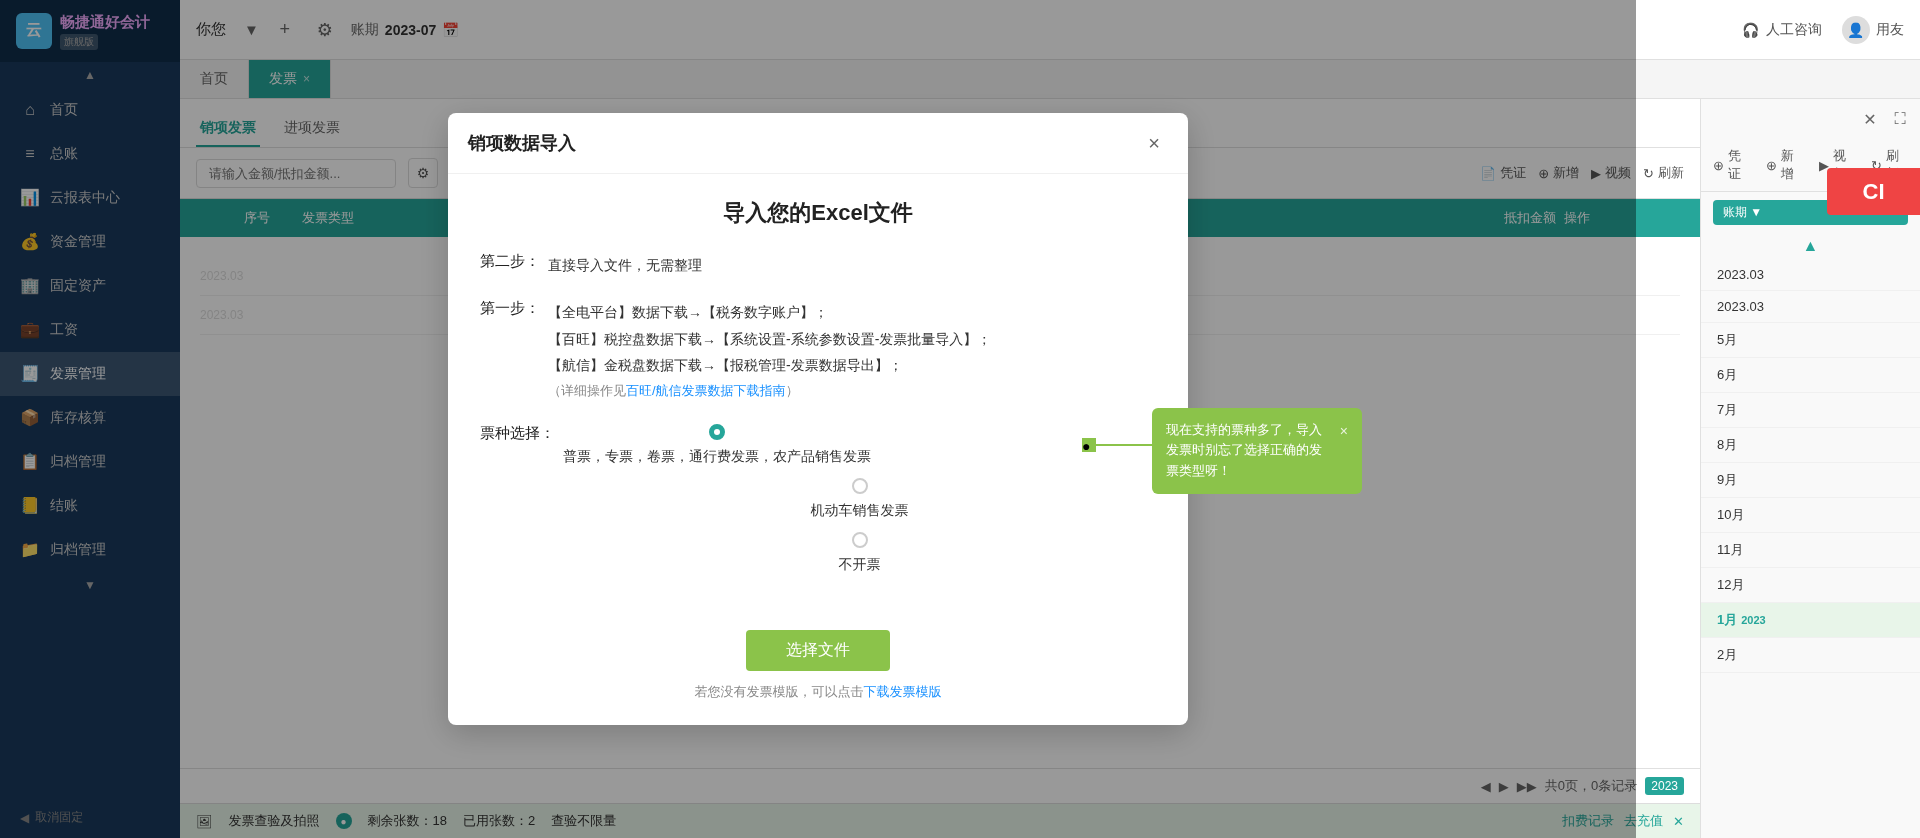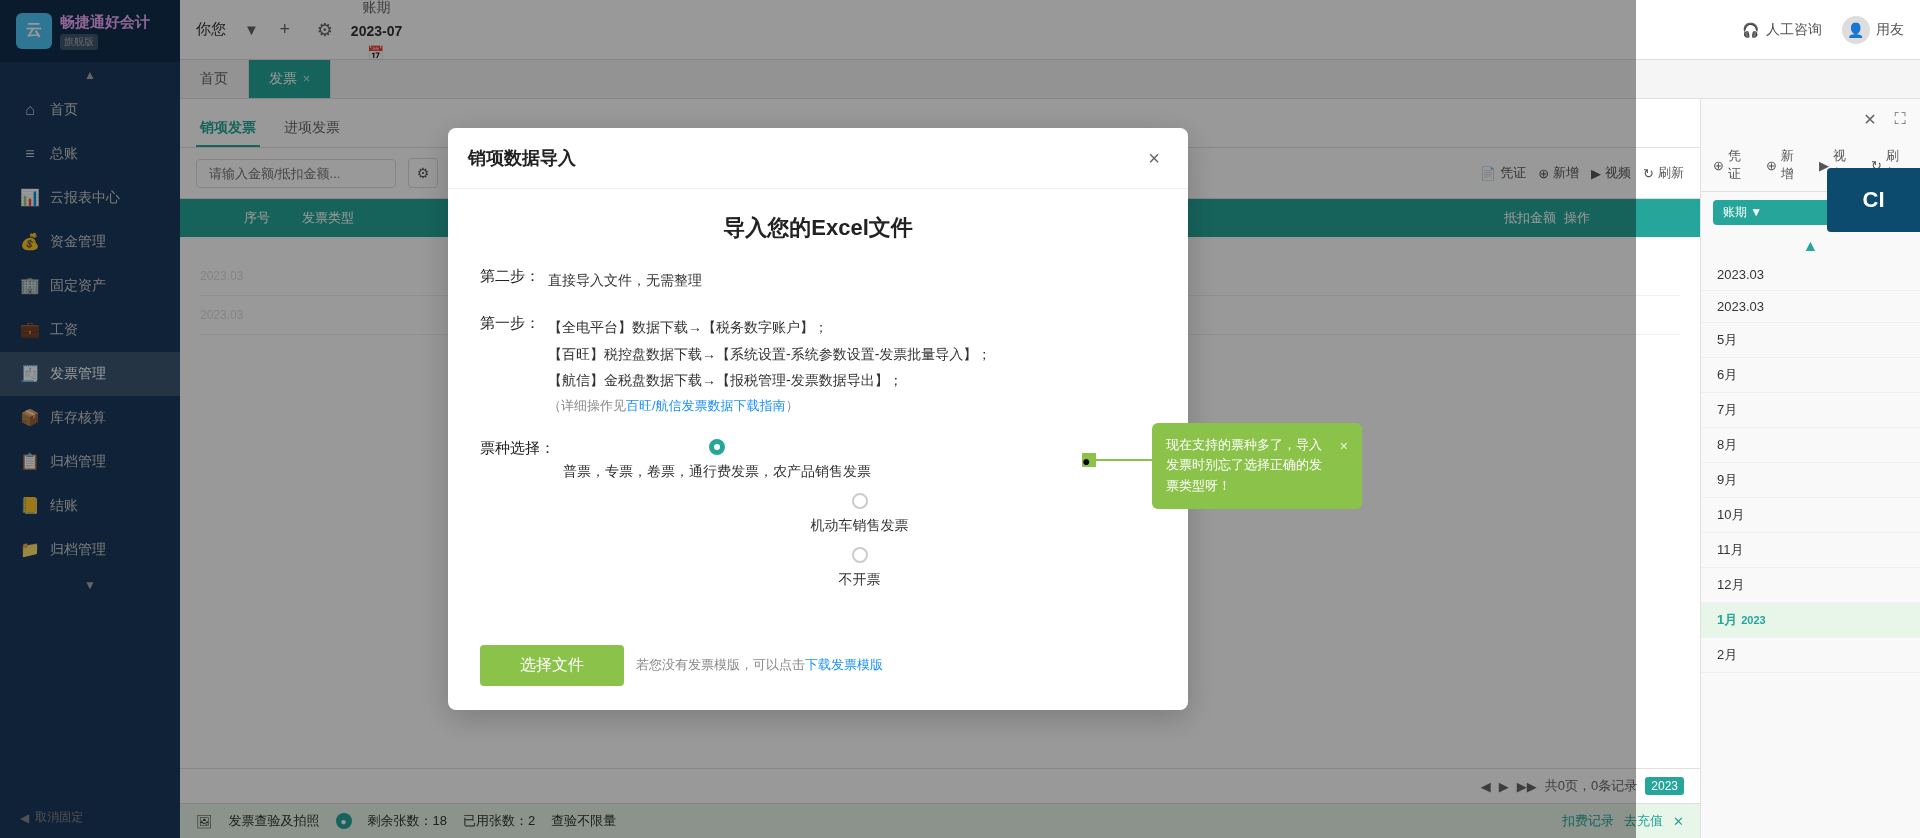--- a/index.html
+++ b/index.html
@@ -22,21 +22,21 @@
     .sidebar-scroll-btn { text-align: center; padding: 6px; color: #aaa; font-size: 12px; cursor: pointer; }
 
     
     .main-content { flex: 1; display: flex; flex-direction: column; overflow: hidden; }
 
     
     .top-header { background: #fff; height: 60px; display: flex; align-items: center; padding: 0 16px; border-bottom: 1px solid #e0e0e0; gap: 12px; }
     .company-selector { display: flex; align-items: center; gap: 18px; color: #333; font-size: 15px; cursor: pointer; }
     .chevron-down { color: #666; }
     .header-btn { width: 28px; height: 28px; display: flex; align-items: center; justify-content: center; color: #666; cursor: pointer; font-size: 18px; }
-    .header-period { display: flex; align-items: center; gap: 6px; color: #333; font-size: 14px; flex-direction: column; }
+    .header-period { display: flex; align-items: center; gap: 6px; color: #333; font-size: 14px; }
     .header-period-label { color: #666; }
     .header-period-value { color: #333; font-weight: bold; }
     .header-period-icon { color: #4fc3f7; }
     .header-right { margin-left: auto; display: flex; align-items: center; gap: 20px; }
     .header-right-btn { display: flex; align-items: center; gap: 6px; color: #555; cursor: pointer; font-size: 14px; }
     .user-avatar { width: 28px; height: 28px; background: #ddd; border-radius: 50%; display: flex; align-items: center; justify-content: center; color: #666; }
 
     
     .tab-bar { display: flex; align-items: center; background: #f5f5f5; border-bottom: 1px solid #e0e0e0; padding: 0 0 0 0; }
     .tab { padding: 10px 20px; cursor: pointer; color: #666; font-size: 14px; display: flex; align-items: center; gap: 6px; border-right: 1px solid #e0e0e0; }
@@ -94,21 +94,21 @@
     .dialog-close { cursor: pointer; color: #666; font-size: 20px; width: 28px; height: 28px; display: flex; align-items: center; justify-content: center; }
     .dialog-body { padding: 24px 32px; }
     .dialog-main-title { text-align: center; font-size: 22px; font-weight: bold; color: #222; margin-bottom: 24px; }
     .step-link { color: #1890ff; text-decoration: none; cursor: pointer; }
     .step-link-paren { color: #888; font-size: 13px; }
     .radio-option { display: flex; align-items: center; gap: 8px; font-size: 14px; color: #333; cursor: pointer; flex-direction: column; }
     .radio-circle { width: 16px; height: 16px; border-radius: 50%; border: 2px solid #26a69a; display: flex; align-items: center; justify-content: center; flex-shrink: 0; }
     .radio-circle.checked { background: #26a69a; }
     .radio-circle.checked::after { content: ''; width: 6px; height: 6px; background: white; border-radius: 50%; }
     .radio-circle.unchecked { border-color: #ccc; }
-    .dialog-footer { padding: 16px 32px 24px; display: flex; align-items: center; gap: 12px; }
+    .dialog-footer { padding: 16px 32px 24px; display: flex; flex-direction: column; align-items: center; gap: 12px; }
     .select-file-btn { background: #8bc34a; color: white; padding: 10px 40px; border-radius: 4px; border: none; font-size: 16px; cursor: pointer; }
     .download-hint { font-size: 13px; color: #888; }
     .download-hint a { color: #1890ff; text-decoration: none; cursor: pointer; }
 
     
     .step-row { display: flex; gap: 8px; margin-bottom: 20px; }
     .step-key { font-size: 15px; color: #222; white-space: nowrap; }
     .step-val { font-size: 14px; color: #333; line-height: 1.9; }
     .step-val-inner { display: block; }
 
@@ -410,13 +410,13 @@
 
     <div class="dialog-footer">
       <button class="select-file-btn">选择文件</button>
       <div class="download-hint">
         <span>若您没有发票模版，可以点击</span><a>下载发票模版</a>
       </div>
     </div>
   </div>
 </div>
 
-<div style="position:fixed;right:0;top:168px;width:93px;height:64px;background:#0c4a6e;color:white;display:flex;align-items:center;justify-content:center;font-size:22px;font-weight:bold;border-radius:4px 0 0 4px;z-index:300;">CI</div>
+<div style="position:fixed;right:0;top:168px;width:93px;height:47px;background:#ef4444;color:white;display:flex;align-items:center;justify-content:center;font-size:22px;font-weight:bold;border-radius:4px 0 0 4px;z-index:300;">CI</div>
 
 </body></html>

